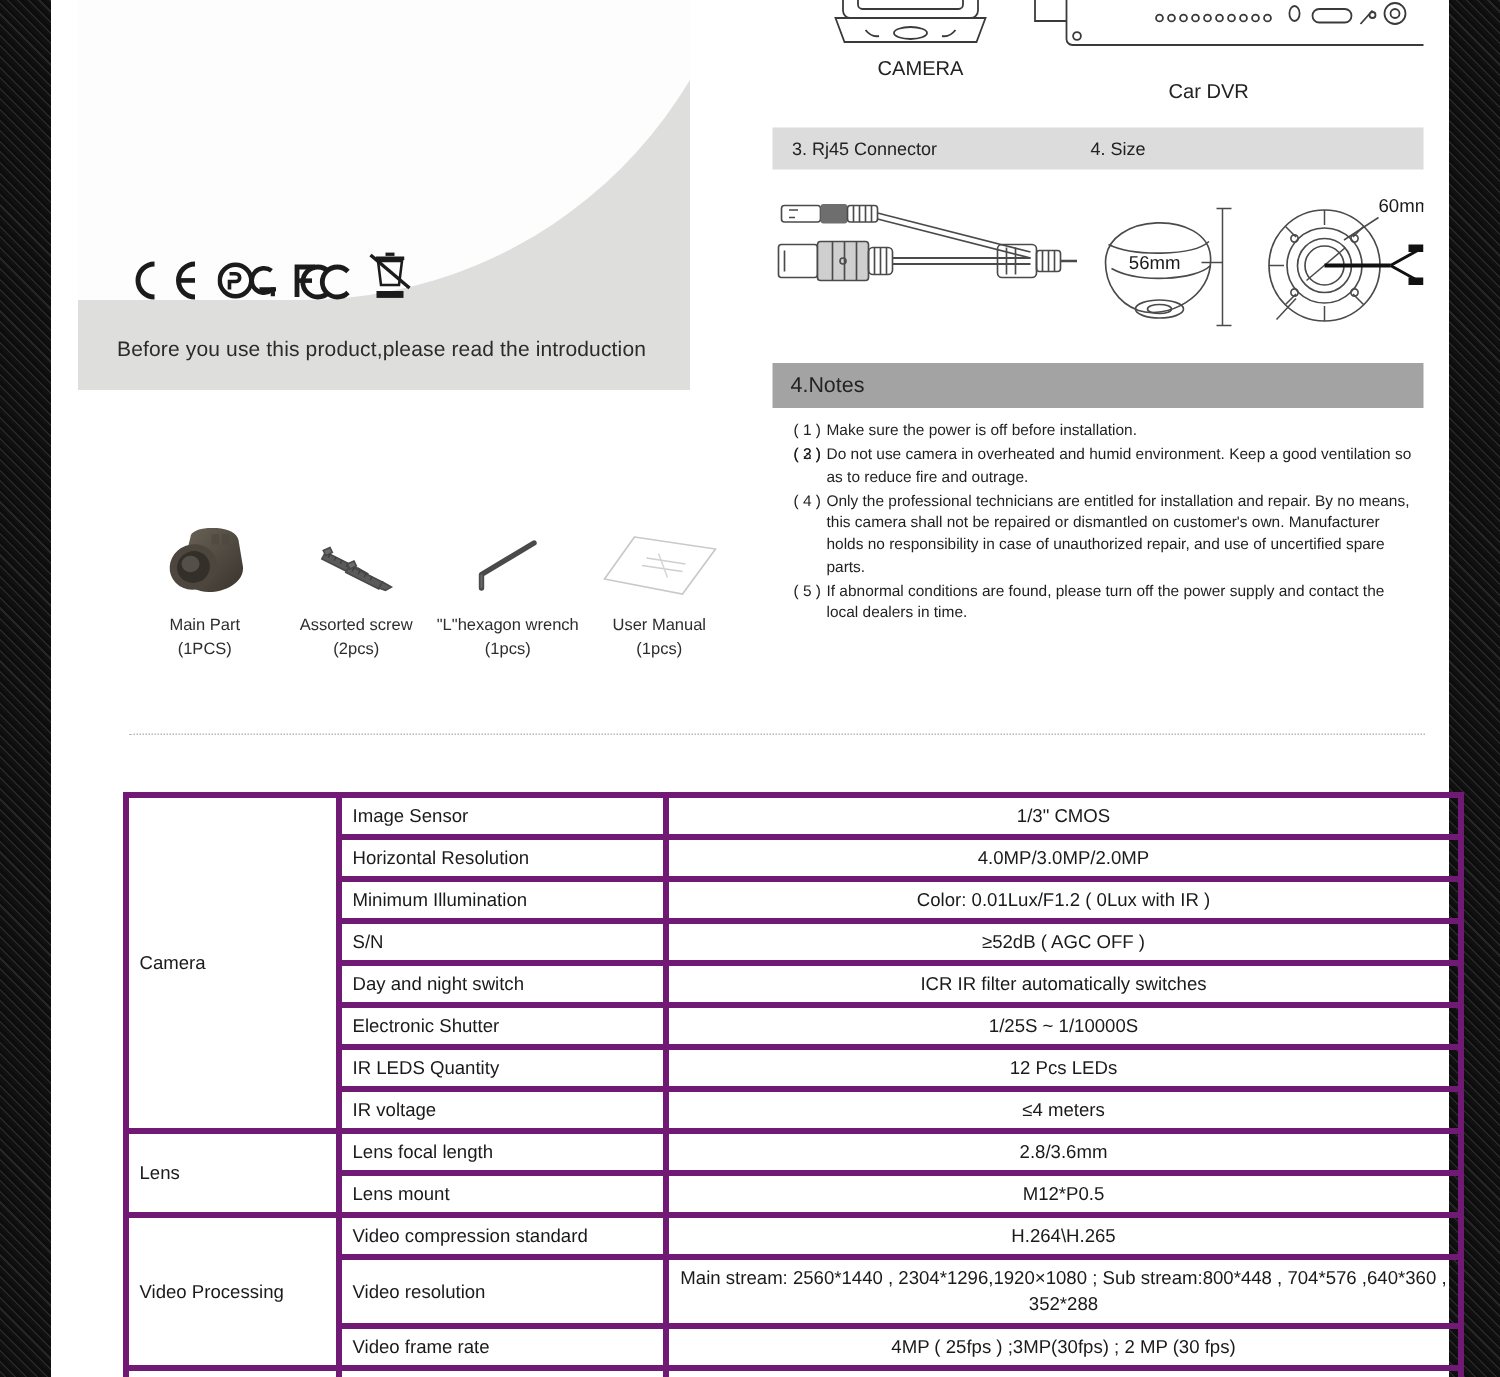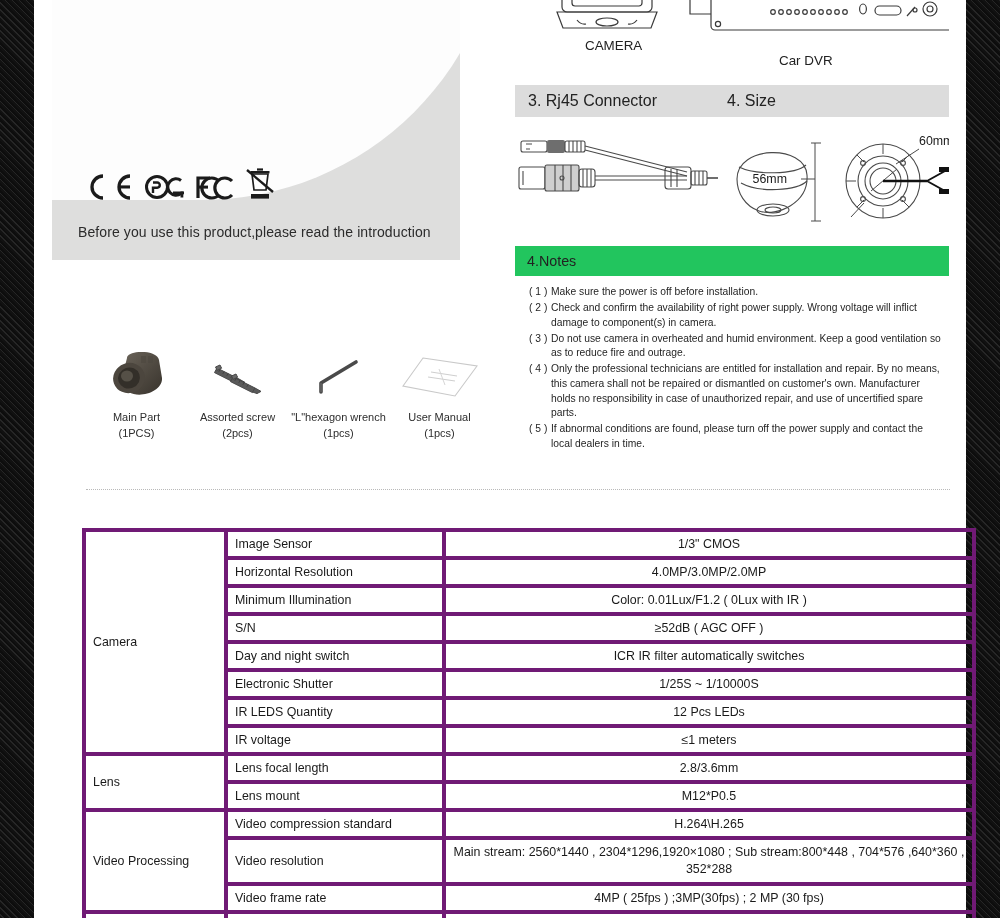--- a/index.html
+++ b/index.html
@@ -49,41 +49,41 @@
   }
   .cert-row svg{display:block;}
   .hero-caption{
     position:absolute;left:26px;top:264px;
     font-size:14px;color:#2b2b2b;letter-spacing:.1px;
     white-space:nowrap;
   }
 
   
   .sec-bar{
-    background:#22c55e;color:#222;
+    background:#a3a3a3;color:#222;
     font-size:14.3px;
     padding:7px 0 7px 12px;
     box-sizing:border-box;
   }
 
   
   .parts-block{position:absolute;left:52px;top:333px;width:404px;}
   .parts-row{display:flex;margin-top:13px;}
   .part{flex:1;text-align:center;}
   .part-art{height:62px;display:flex;align-items:center;justify-content:center;}
   .part-label{font-size:11px;color:#2d2d2d;line-height:12.5px;margin-top:3px;}
 
   
   .right-col{position:absolute;left:481px;top:0;width:434px;}
   .diag-top{position:relative;height:85px;}
   .diag-cap{
     position:absolute;font-size:13.4px;color:#222;
   }
   .rj-head{
-    background:#dcdcdc;display:flex;font-size:16px;color:#222;
+    background:#dcdcdc;display:flex;font-size:12px;color:#222;
     padding:7px 0 7px 0;
   }
   .rj-head .c1{width:200px;padding-left:13px;box-sizing:border-box;}
   .rj-head .c2{padding-left:12px;}
   .rj-art{height:120px;position:relative;}
 
   .notes-bar{margin-top:9px;}
   .notes-list{
     margin:9px 0 0 0;padding:0 6px 0 14px;list-style:none;
     font-size:10.3px;color:#1f1f1f;line-height:14.6px;
@@ -403,21 +403,20 @@
       </div>
 
       <div class="sec-bar notes-bar">4.Notes</div>
       <ul class="notes-list">
         <li>
           <span class="num">( 1 )</span>
           <span>Make sure the power is off before installation.</span>
         </li>
         <li>
           <span class="num">( 2 )</span>
-          <span>Check and confirm the availability of right power supply. Wrong voltage will inflict damage to component(s) in camera.</span>
         </li>
         <li>
           <span class="num">( 3 )</span>
           <span>Do not use camera in overheated and humid environment. Keep a good ventilation so as to reduce fire and outrage.</span>
         </li>
         <li>
           <span class="num">( 4 )</span>
           <span>Only the professional technicians are entitled for installation and repair. By no means, this camera shall not be repaired or dismantled on customer's own. Manufacturer holds no responsibility in case of unauthorized repair, and use of uncertified spare parts.</span>
         </li>
         <li>
@@ -458,21 +457,21 @@
         <tr>
           <td class="key">Electronic Shutter</td>
           <td class="val">1/25S ~ 1/10000S</td>
         </tr>
         <tr>
           <td class="key">IR LEDS Quantity</td>
           <td class="val">12 Pcs  LEDs</td>
         </tr>
         <tr>
           <td class="key">IR voltage</td>
-          <td class="val">≤1 meters</td>
+          <td class="val">≤4 meters</td>
         </tr>
 
         <tr>
           <td class="grp" rowspan="2">Lens</td>
           <td class="key">Lens focal length</td>
           <td class="val">2.8/3.6mm</td>
         </tr>
         <tr>
           <td class="key">Lens mount</td>
           <td class="val">M12*P0.5</td>

